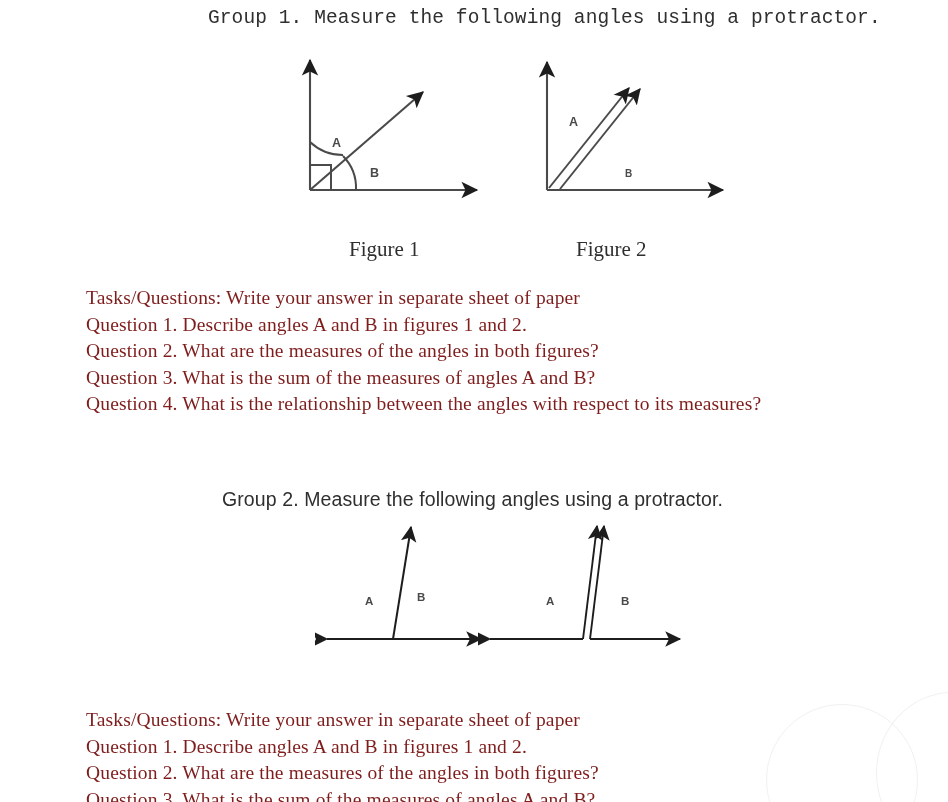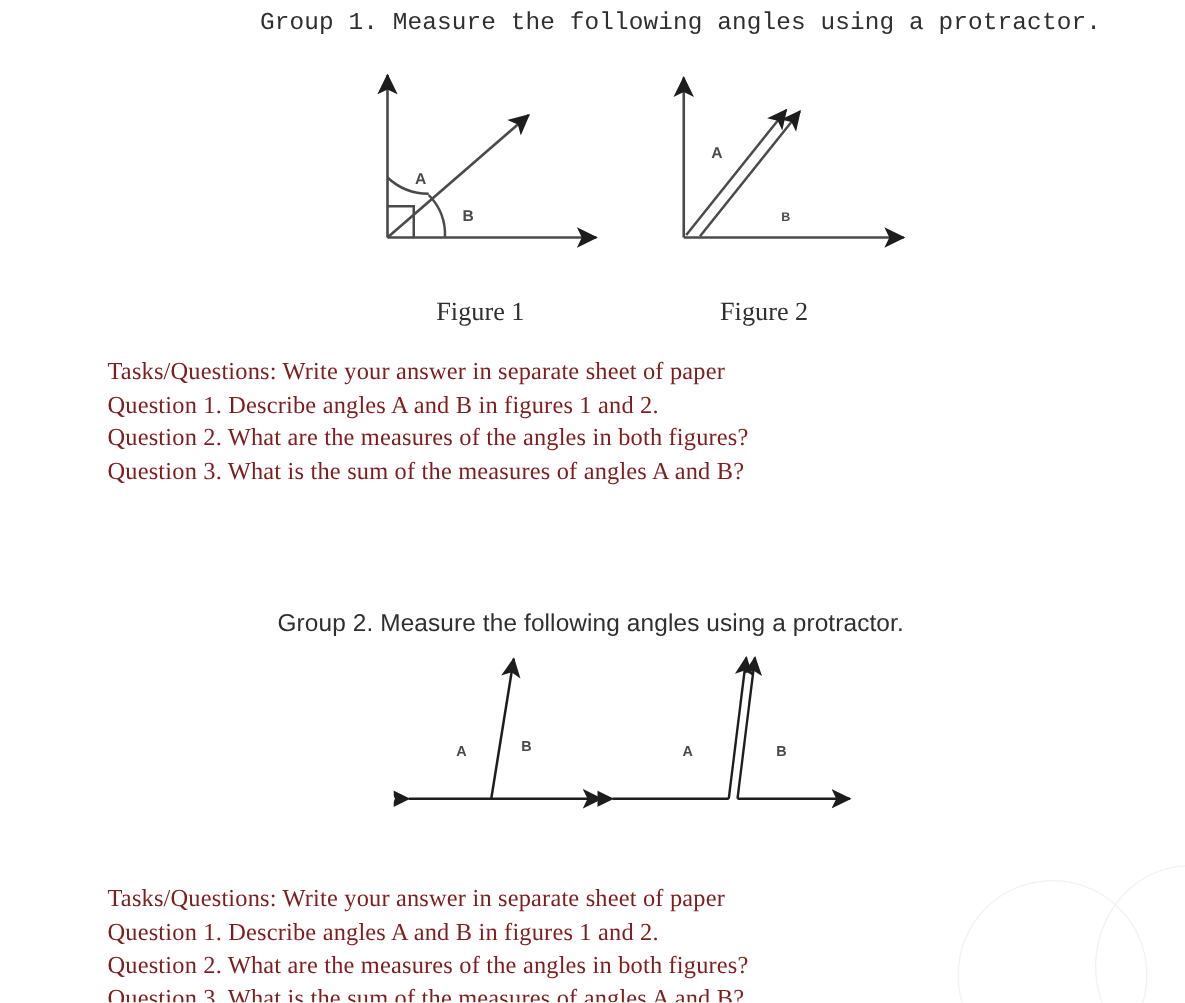--- a/index.html
+++ b/index.html
@@ -138,20 +138,21 @@
   </svg>
 
   <div class="figure-caption" id="figure1-caption">Figure 1</div>
   <div class="figure-caption" id="figure2-caption">Figure 2</div>
 
   <div class="question-block" id="questions-group1">
     <div class="q-line">Tasks/Questions: Write your answer in separate sheet of paper</div>
     <div class="q-line">Question 1. Describe angles A and B in figures 1 and 2.</div>
     <div class="q-line">Question 2. What are the measures of the angles in both figures?</div>
     <div class="q-line">Question 3. What is the sum of the measures of angles A and B?</div>
+    <div class="q-line">Question 4. What is the relationship between the angles with respect to its measures?</div>
   </div>
 
   <div class="group-heading" id="group2-heading">Group 2. Measure the following angles using a protractor.</div>
 
   <svg class="figure-svg" id="figure3-svg" width="180" height="140" viewBox="0 0 180 140">
     <defs>
       <marker id="arrowF3s" markerWidth="9" markerHeight="9" refX="7.4" refY="4.5" orient="auto" markerUnits="strokeWidth">
         <path d="M0,0.6 L8,4.5 L0,8.4 L1.9,4.5 Z" fill="#1d1d1d"></path>
       </marker>
       <marker id="arrowF3e" markerWidth="9" markerHeight="9" refX="7.4" refY="4.5" orient="auto" markerUnits="strokeWidth">

